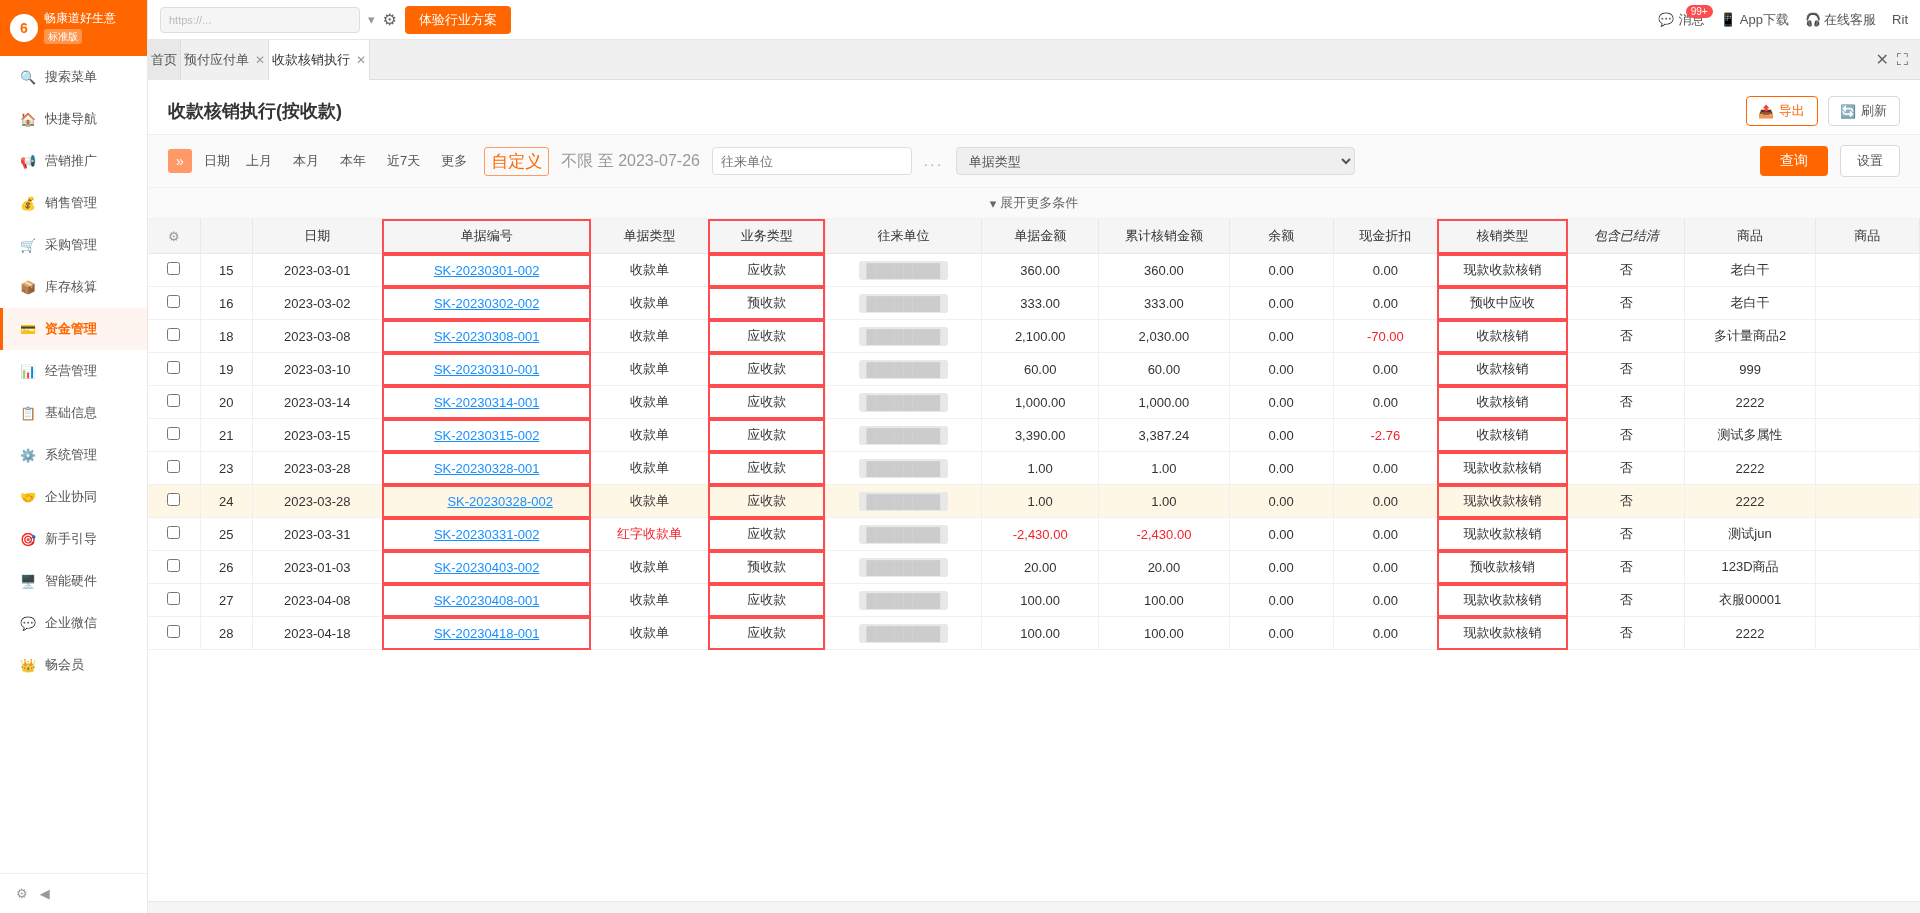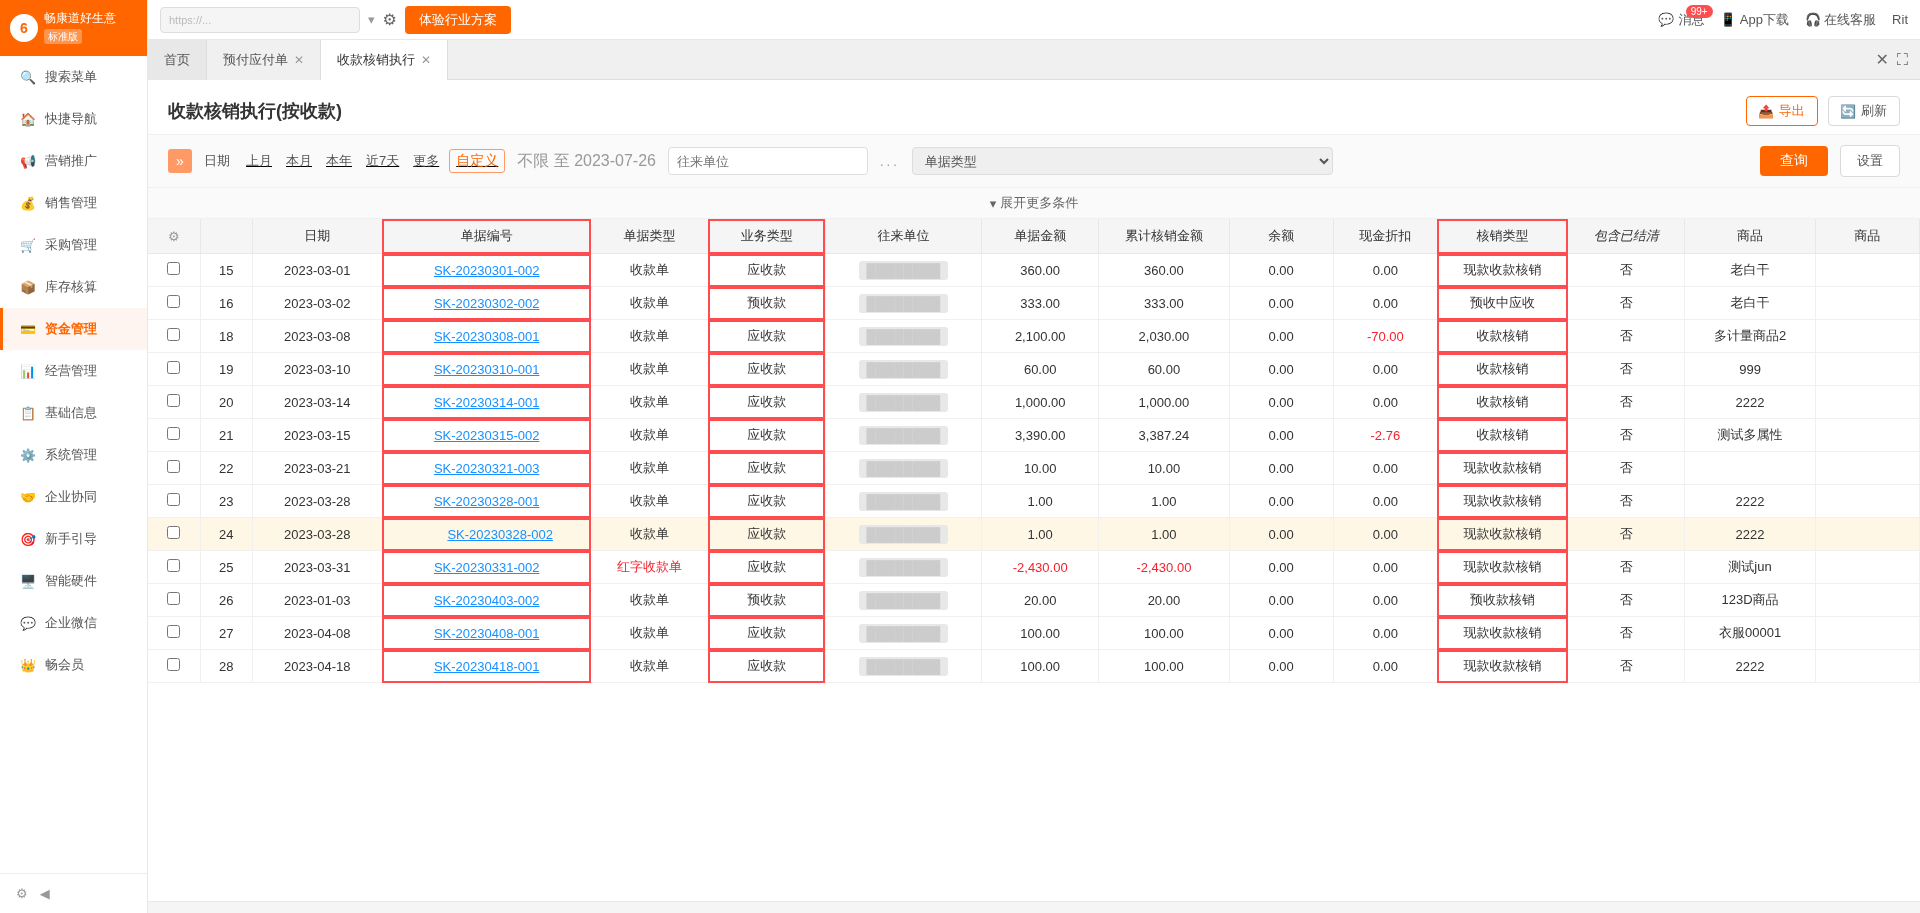--- a/index.html
+++ b/index.html
@@ -28,43 +28,43 @@
     .topbar-gear { color: #666; cursor: pointer; font-size: 16px; }
     .topbar-btn-industry { background: #ff6600; color: #fff; border: none; border-radius: 4px; padding: 5px 14px; cursor: pointer; font-size: 13px; }
     .topbar-spacer { flex: 1; }
     .topbar-right { display: flex; align-items: center; gap: 16px; color: #555; font-size: 13px; }
     .topbar-msg { position: relative; cursor: pointer; display: flex; align-items: center; gap: 4px; }
     .topbar-badge { background: #ff4d4f; color: #fff; font-size: 10px; border-radius: 8px; padding: 1px 5px; position: absolute; top: -6px; right: -8px; }
     .topbar-user { color: #555; cursor: pointer; }
 
     
     .tabbar { height: 40px; background: #f0f0f0; display: flex; align-items: center; border-bottom: 1px solid #ddd; flex-shrink: 0; }
-    .tab { display: flex; align-items: center; gap: 6px; padding: 0 16px; height: 40px; cursor: pointer; font-size: 13px; color: #555; border-right: 1px solid #ddd; background: #f0f0f0; }
+    .tab { display: flex; align-items: center; gap: 6px; padding: 0 3px; height: 40px; cursor: pointer; font-size: 13px; color: #555; border-right: 1px solid #ddd; background: #f0f0f0; }
     .tab.active { background: #fff; color: #333; font-weight: 500; }
     .tab-home { background: #e8e8e8; }
     .tab-close { color: #999; font-size: 12px; cursor: pointer; }
     .tabbar-spacer { flex: 1; }
     .tabbar-actions { display: flex; align-items: center; gap: 8px; padding: 0 12px; }
     .tabbar-action-btn { background: none; border: none; cursor: pointer; color: #666; font-size: 16px; }
 
     
     .content { flex: 1; overflow: hidden; background: #fff; display: flex; flex-direction: column; }
     .content-header { padding: 16px 20px 8px; display: flex; align-items: center; justify-content: space-between; border-bottom: 1px solid #f0f0f0; flex-shrink: 0; }
     .content-title { font-size: 18px; font-weight: bold; color: #333; }
     .content-header-actions { display: flex; gap: 10px; }
     .btn-export { background: #fff; border: 1px solid #ff6600; color: #ff6600; border-radius: 4px; padding: 5px 12px; cursor: pointer; font-size: 13px; display: flex; align-items: center; gap: 4px; }
     .btn-refresh { background: #fff; border: 1px solid #d9d9d9; color: #555; border-radius: 4px; padding: 5px 12px; cursor: pointer; font-size: 13px; display: flex; align-items: center; gap: 4px; }
 
     
     .filter-bar { padding: 10px 20px; display: flex; align-items: center; gap: 12px; background: #fafafa; border-bottom: 1px solid #f0f0f0; flex-shrink: 0; flex-wrap: wrap; }
     .filter-toggle-btn { width: 24px; height: 24px; background: #ff9966; color: #fff; border: none; border-radius: 3px; cursor: pointer; display: flex; align-items: center; justify-content: center; font-size: 14px; flex-shrink: 0; }
     .filter-label { color: #555; font-size: 13px; flex-shrink: 0; }
-    .filter-date-btns { display: flex; gap: 6px; text-decoration: underline; }
+    .filter-date-btns { display: flex; gap: 13px; }
     .filter-date-btn { background: none; border: none; color: #555; cursor: pointer; font-size: 13px; padding: 2px 4px; }
-    .filter-custom-btn { background: none; border: none; color: #ff6600; cursor: pointer; font-size: 14px; padding: 2px 6px; border: 1px solid #ff9966; border-radius: 3px; }
+    .filter-custom-btn { background: none; border: none; color: #ff6600; cursor: pointer; font-size: 17px; padding: 2px 6px; border: 1px solid #ff9966; border-radius: 3px; }
     .filter-unit-input { border: 1px solid #ddd; border-radius: 4px; height: 28px; padding: 0 8px; font-size: 13px; width: 200px; color: #999; }
     .filter-dots { color: #999; letter-spacing: 3px; }
     .filter-type-select { border: 1px solid #ddd; border-radius: 4px; height: 28px; padding: 0 8px; font-size: 13px; flex: 1; min-width: 150px; color: #555; }
     .filter-spacer { flex: 1; }
     .btn-query { background: #ff6600; color: #fff; border: none; border-radius: 4px; padding: 6px 20px; cursor: pointer; font-size: 14px; }
     .btn-settings { background: #fff; border: 1px solid #d9d9d9; color: #555; border-radius: 4px; padding: 6px 16px; cursor: pointer; font-size: 13px; }
 
     
     .expand-bar { text-align: center; padding: 6px; background: #fafafa; border-bottom: 1px solid #f0f0f0; flex-shrink: 0; }
     .expand-btn { background: none; border: none; color: #666; cursor: pointer; font-size: 13px; display: inline-flex; align-items: center; gap: 4px; }
@@ -382,37 +382,20 @@
               <td>3,387.24</td>
               <td>0.00</td>
               <td class="text-red">-2.76</td>
               <td style="outline: rgb(255, 77, 79) solid 2px; outline-offset: -2px;">收款核销</td>
               <td>否</td>
               <td>测试多属性</td>
               <td></td>
             </tr>
             <tr>
               <td><input type="checkbox" style=""></td>
-              <td>22</td>
-              <td>2023-03-21</td>
-              <td style="outline: rgb(255, 77, 79) solid 2px; outline-offset: -2px;"><span class="link-blue">SK-20230321-003</span></td>
-              <td>收款单</td>
-              <td style="outline: rgb(255, 77, 79) solid 2px; outline-offset: -2px;">应收款</td>
-              <td><span style="color:#ccc;background:#e8e8e8;border-radius:3px;padding:2px 8px;">████████</span></td>
-              <td>10.00</td>
-              <td>10.00</td>
-              <td>0.00</td>
-              <td>0.00</td>
-              <td style="outline: rgb(255, 77, 79) solid 2px; outline-offset: -2px;">现款收款核销</td>
-              <td>否</td>
-              <td></td>
-              <td></td>
-            </tr>
-            <tr>
-              <td><input type="checkbox" style=""></td>
               <td>23</td>
               <td>2023-03-28</td>
               <td style="outline: rgb(255, 77, 79) solid 2px; outline-offset: -2px;"><span class="link-blue">SK-20230328-001</span></td>
               <td>收款单</td>
               <td style="outline: rgb(255, 77, 79) solid 2px; outline-offset: -2px;">应收款</td>
               <td><span style="color:#ccc;background:#e8e8e8;border-radius:3px;padding:2px 8px;">████████</span></td>
               <td>1.00</td>
               <td>1.00</td>
               <td>0.00</td>
               <td>0.00</td>

